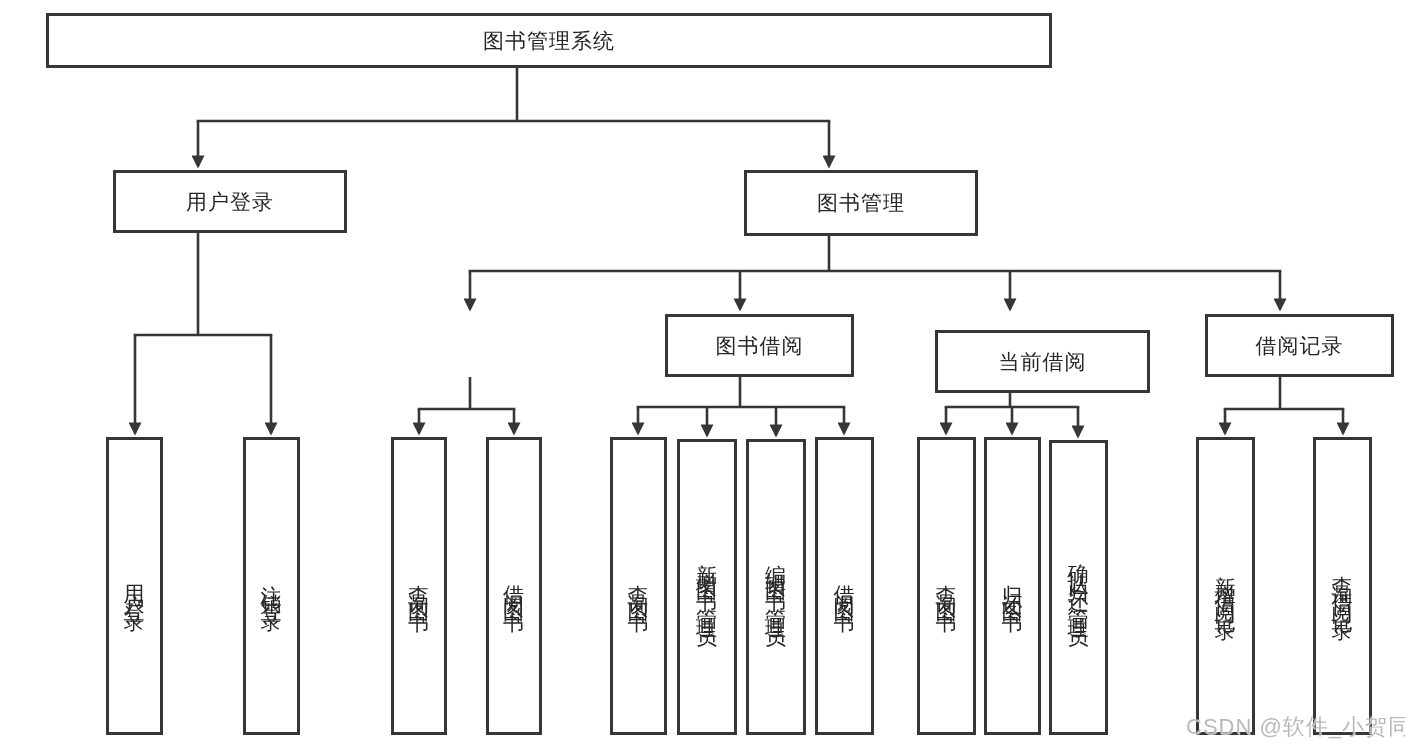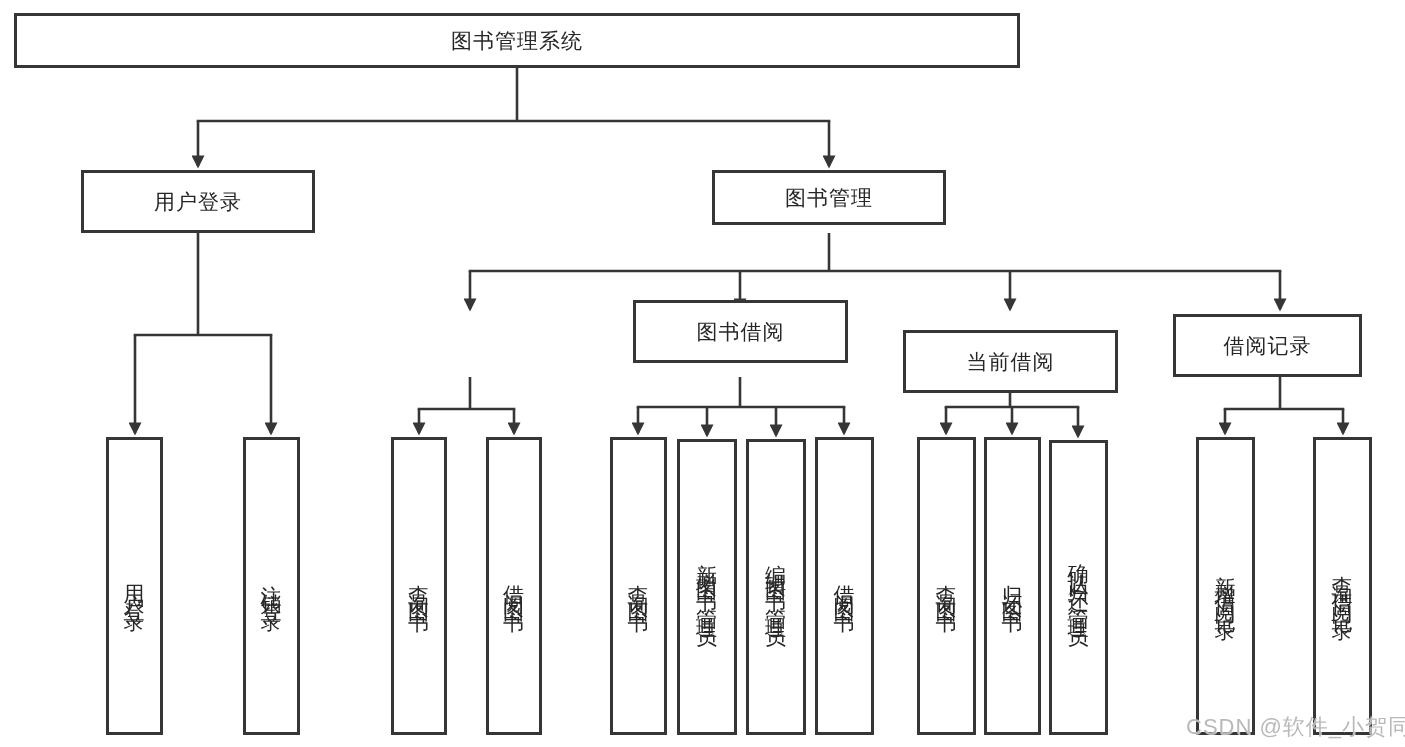--- a/index.html
+++ b/index.html
@@ -25,21 +25,21 @@
     border: 3px solid #363636;
     background: #ffffff;
     display: flex;
     align-items: center;
     justify-content: center;
     color: #262626;
     font-size: 21px;
     text-align: center;
     white-space: nowrap;
   }
-  .node.h { letter-spacing: 1px; }
+  .node.h { letter-spacing: 1px; margin-left: 32px; }
   .node.v {
     writing-mode: vertical-rl;
     text-orientation: mixed;
     letter-spacing: 9px;
     white-space: normal;
     line-height: 1;
   }
   .watermark {
     position: absolute;
     left: 1186px;
@@ -101,23 +101,23 @@
 
     <path class="cl" d="M1280,377 V409"></path>
     <path class="cl cap" d="M1225,409 H1343"></path>
     <path class="cl" d="M1225,409 V433" marker-end="url(#arrow)"></path>
     <path class="cl" d="M1343,409 V433" marker-end="url(#arrow)"></path>
   </svg>
 
   <div class="node h" style="left:14px;top:13px;width:1006px;height:55px">图书管理系统</div>
 
   <div class="node h" style="left:81px;top:170px;width:234px;height:63px">用户登录</div>
-  <div class="node h" style="left:712px;top:170px;width:234px;height:55px">图书管理</div>
+  <div class="node h" style="left:712px;top:170px;width:234px;height:66px">图书管理</div>
 
-  <div class="node h" style="left:633px;top:300px;width:215px;height:63px">图书借阅</div>
+  <div class="node h" style="left:633px;top:314px;width:189px;height:63px">图书借阅</div>
   <div class="node h" style="left:903px;top:330px;width:215px;height:63px">当前借阅</div>
   <div class="node h" style="left:1173px;top:314px;width:189px;height:63px">借阅记录</div>
 
   <div class="node v" style="left:106px;top:437px;width:57px;height:298px">用户登录</div>
   <div class="node v" style="left:243px;top:437px;width:57px;height:298px">注销登录</div>
 
   <div class="node v" style="left:391px;top:437px;width:56px;height:298px">查询图书</div>
   <div class="node v" style="left:486px;top:437px;width:56px;height:298px">借阅图书</div>
 
   <div class="node v" style="left:610px;top:437px;width:57px;height:298px">查询图书</div>

